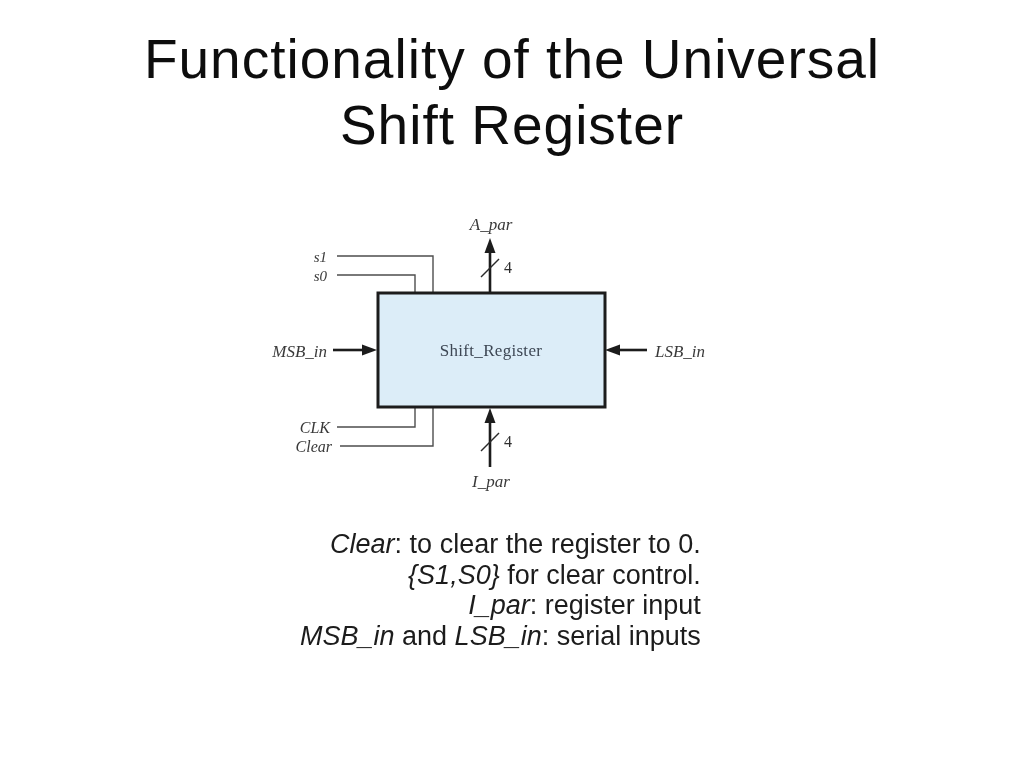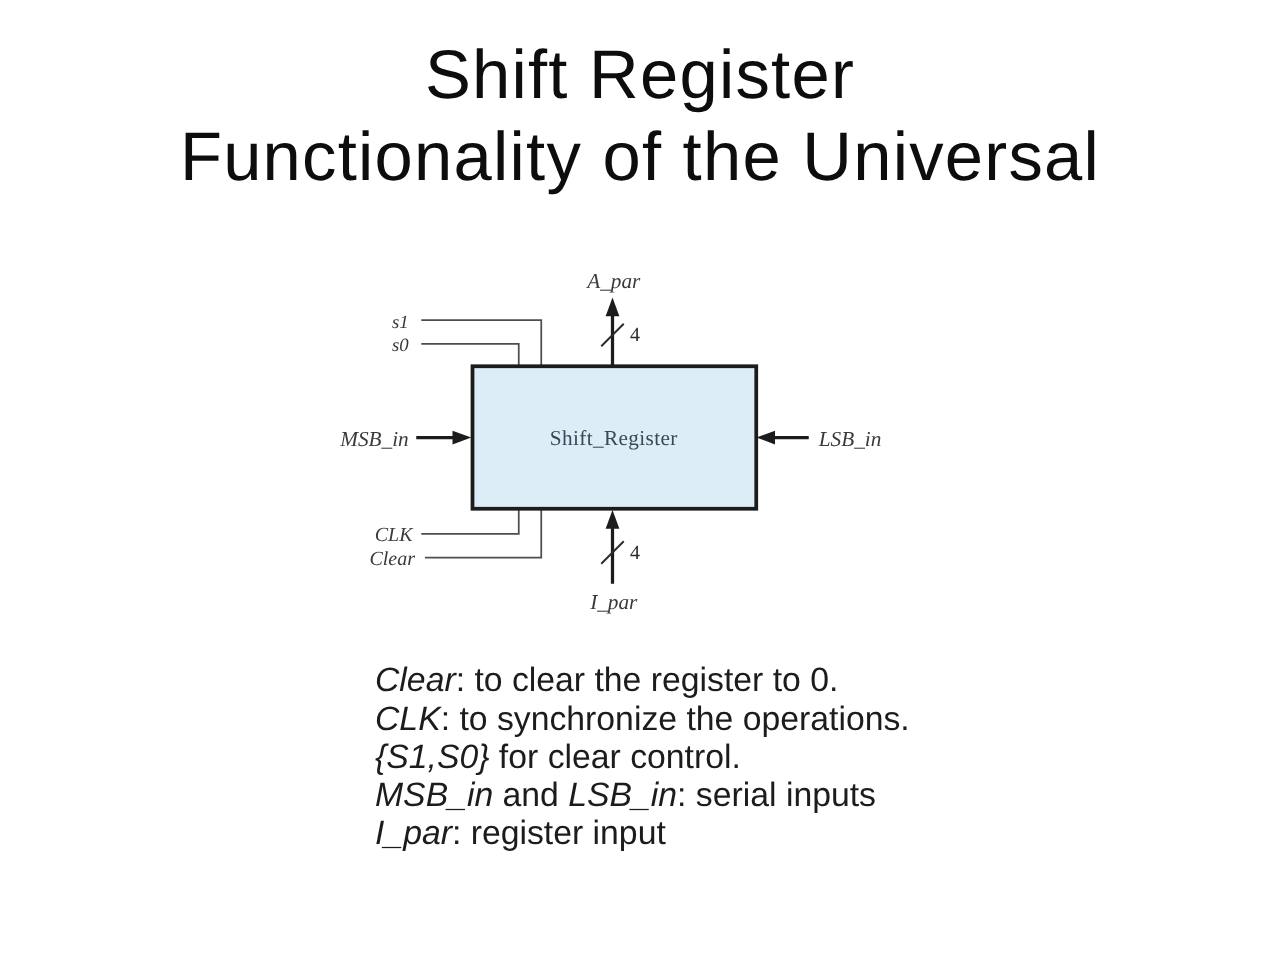--- a/index.html
+++ b/index.html
@@ -51,29 +51,29 @@
     fill: #3d4754;
     text-anchor: middle;
   }
   .notes {
     position: absolute;
     left: 300px; top: 529px;
     font-size: 27px;
     line-height: 30.5px;
     color: #1c1c1c;
   }
-  .note-line { white-space: pre-wrap; }
+  .note-line { white-space: pre-wrap; text-align: right; }
   .it { font-style: italic; }
 </style>
 </head>
 <body>
 
 <div class="title">
+  <div>Functionality of the Universal</div>
   <div>Shift Register</div>
-  <div>Functionality of the Universal</div>
 </div>
 
 <svg class="diagram-svg" viewBox="250 190 500 320">
 
   <polyline class="ctl" points="337,256 433,256 433,292"></polyline>
   <polyline class="ctl" points="337,275 415,275 415,292"></polyline>
   <polyline class="ctl" points="337,427 415,427 415,408"></polyline>
   <polyline class="ctl" points="340,446 433,446 433,408"></polyline>
 
   <rect class="box" x="378" y="293" width="227" height="114" fill="#dcedf8"></rect>
@@ -100,17 +100,16 @@
   <text class="siglabel" x="655" y="357" text-anchor="start">LSB_in</text>
 
   <text class="siglabel siglabel-sm" x="327" y="262" text-anchor="end">s1</text>
   <text class="siglabel siglabel-sm" x="327" y="281" text-anchor="end">s0</text>
   <text class="siglabel siglabel-md" x="330" y="433" text-anchor="end">CLK</text>
   <text class="siglabel siglabel-md" x="332" y="452" text-anchor="end">Clear</text>
 </svg>
 
 <div class="notes">
   <div class="note-line"><span class="it">Clear</span><span>: to clear the register to 0.</span></div>
-  <div class="note-line"><span class="it">CLK</span><span>: to synchronize the operations.</span></div>
   <div class="note-line"><span class="it">{S1,S0}</span><span> for clear control.</span></div>
+  <div class="note-line"><span class="it">I_par</span><span>: register input</span></div>
   <div class="note-line"><span class="it">MSB_in</span><span> and </span><span class="it">LSB_in</span><span>: serial inputs</span></div>
-  <div class="note-line"><span class="it">I_par</span><span>: register input</span></div>
 </div>
 
 </body></html>

